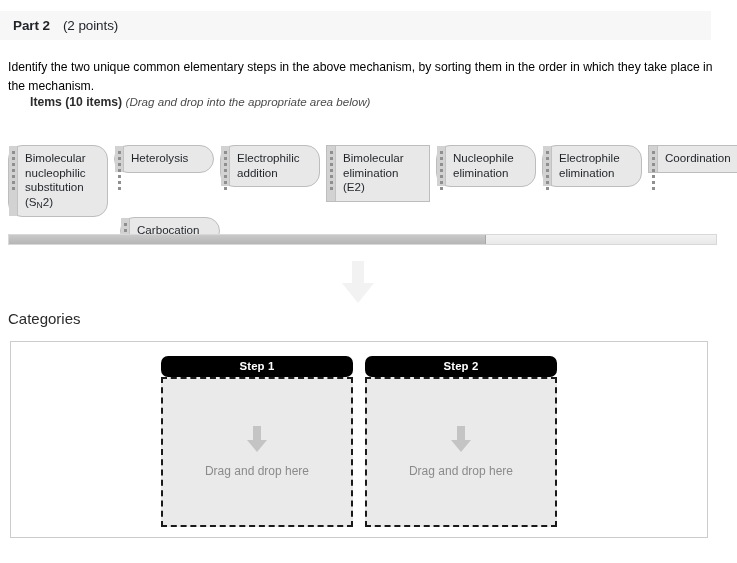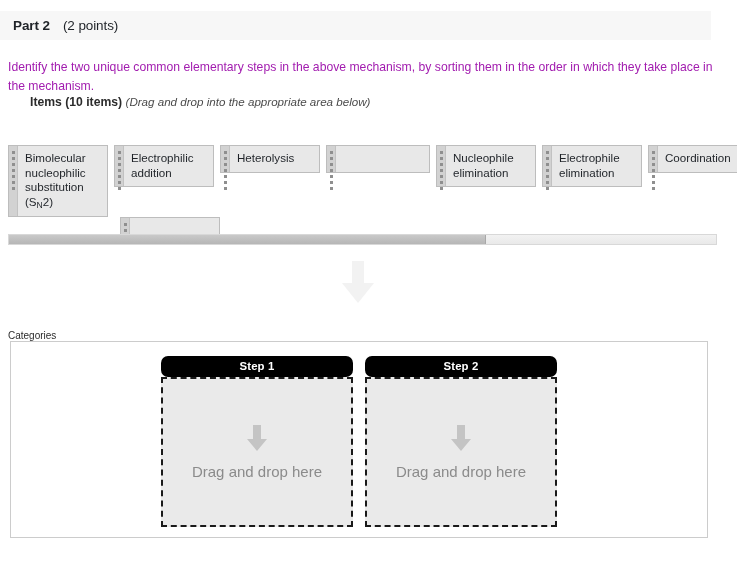--- a/index.html
+++ b/index.html
@@ -24,21 +24,21 @@
     padding-left: 13px; letter-spacing: -0.1px;
   }
   .part-points {
     font-size: 13.5px; font-weight: normal; color: #1f2328;
     padding-left: 13px; letter-spacing: -0.1px;
   }
 
   
   .prompt {
     position: absolute; left: 8px; top: 58px; width: 706px;
-    font-size: 12.2px; line-height: 19px; color: #a21caf;
+    font-size: 12.2px; line-height: 19px; color: #000000;
   }
   .items-line {
     position: absolute; left: 30px; top: 95px;
     font-size: 12.2px; color: #2b2b2b; white-space: nowrap;
   }
   .items-line b { font-weight: bold; }
   .items-line i { font-style: italic; color: #4a4a4a; font-size: 11.6px; }
 
   
   .items-viewport {
@@ -72,21 +72,21 @@
     box-shadow: 0 6px 0 #8f8f8f, 0 12px 0 #8f8f8f, 0 18px 0 #8f8f8f,
                 0 24px 0 #8f8f8f, 0 30px 0 #8f8f8f, 0 36px 0 #8f8f8f;
   }
   .item-label {
     padding: 5px 8px 6px 7px;
     font-size: 11.6px; line-height: 14.5px;
     color: #1f2328;
   }
   .item-label sub { font-size: 8.6px; vertical-align: baseline; position: relative; top: 2px; }
 
-  .w-100 { width: 100px; }
+  .w-100 { width: 100px; border-radius: 14px; }
   .w-104 { width: 104px; }
   .w-92  { width: 92px; }
 
   
   .scrollbar-track {
     position: absolute; left: 8px; top: 234px; width: 709px; height: 11px;
     background: linear-gradient(#f2f2f2, #e9e9e9);
     border: 1px solid #d8d8d8;
   }
   .scrollbar-thumb {
@@ -96,22 +96,22 @@
   }
 
   
   .big-arrow {
     position: absolute; left: 340px; top: 261px;
     width: 36px; height: 44px;
   }
 
   
   .categories-label {
-    position: absolute; left: 8px; top: 330px;
-    font-size: 10px; color: #2b2b2b;
+    position: absolute; left: 8px; top: 310px;
+    font-size: 15px; color: #2b2b2b;
   }
   .categories-box {
     position: absolute; left: 10px; top: 341px;
     width: 698px; height: 197px;
     border: 1px solid #cccccc;
     background: #ffffff;
   }
   .zones {
     position: absolute; left: 150px; top: 14px;
     display: flex; gap: 12px;
@@ -126,21 +126,21 @@
   }
   .zone-drop {
     height: 150px;
     border: 2px dashed #1a1a1a;
     background: #eaeaea;
     display: flex; flex-direction: column;
     align-items: center; justify-content: center;
     gap: 10px;
   }
   .zone-drop-text {
-    font-size: 15px; color: #8b8b8b;
+    font-size: 12px; color: #8b8b8b;
   }
   .small-arrow { width: 22px; height: 28px; }
 </style>
 </head>
 <body>
 
 <div id="page">
 
   <div class="part-band">
     <span class="part-title">Part 2</span>
@@ -158,30 +158,31 @@
 
     <div class="items-row row1">
 
       <div class="item-chip w-100">
         <span class="item-handle"></span>
         <span class="item-label"><span>Bimolecular nucleophilic substitution (S</span><sub>N</sub><span>2)</span></span>
       </div>
 
       <div class="item-chip w-100">
         <span class="item-handle"></span>
+        <span class="item-label">Heterolysis</span>
+      </div>
+
+      <div class="item-chip w-100">
+        <span class="item-handle"></span>
         <span class="item-label">Electrophilic addition</span>
       </div>
 
-      <div class="item-chip w-100">
-        <span class="item-handle"></span>
-        <span class="item-label">Heterolysis</span>
-      </div>
-
       <div class="item-chip w-104">
         <span class="item-handle"></span>
+        <span class="item-label">Bimolecular elimination (E2)</span>
       </div>
 
       <div class="item-chip w-100">
         <span class="item-handle"></span>
         <span class="item-label">Nucleophile elimination</span>
       </div>
 
       <div class="item-chip w-100">
         <span class="item-handle"></span>
         <span class="item-label">Electrophile elimination</span>
@@ -190,20 +191,21 @@
       <div class="item-chip w-92">
         <span class="item-handle"></span>
         <span class="item-label">Coordination</span>
       </div>
 
     </div>
 
     <div class="items-row row2">
       <div class="item-chip w-100">
         <span class="item-handle"></span>
+        <span class="item-label">Carbocation</span>
       </div>
     </div>
 
   </div>
 
   <div class="scrollbar-track">
     <div class="scrollbar-thumb"></div>
   </div>
 
   <svg class="big-arrow" viewBox="0 0 36 44">

